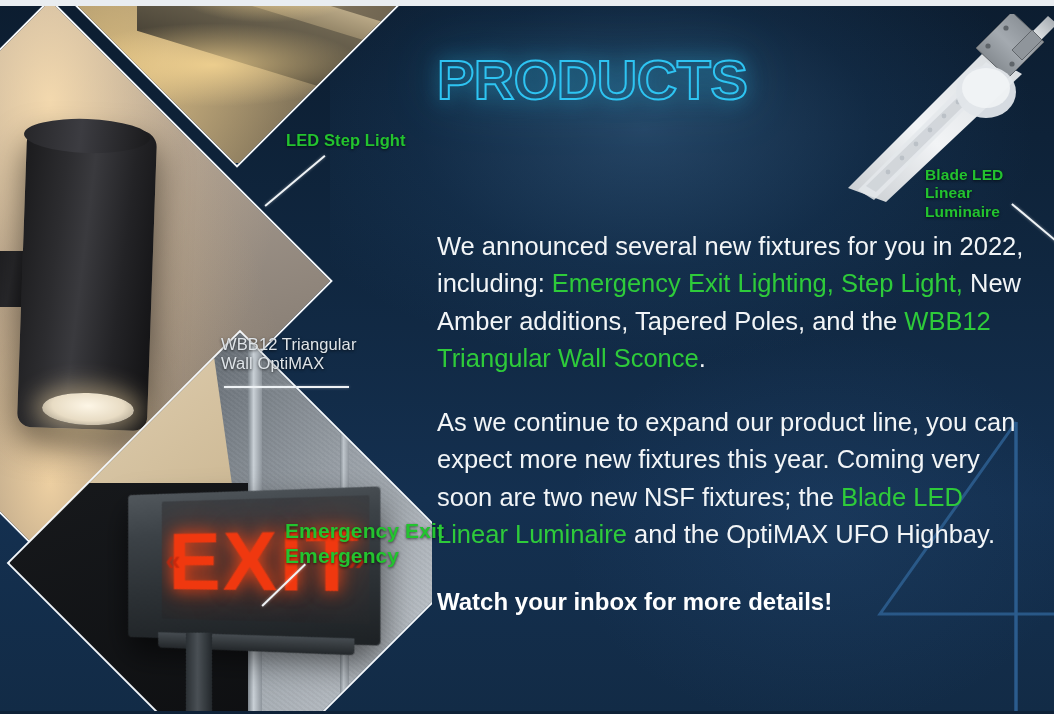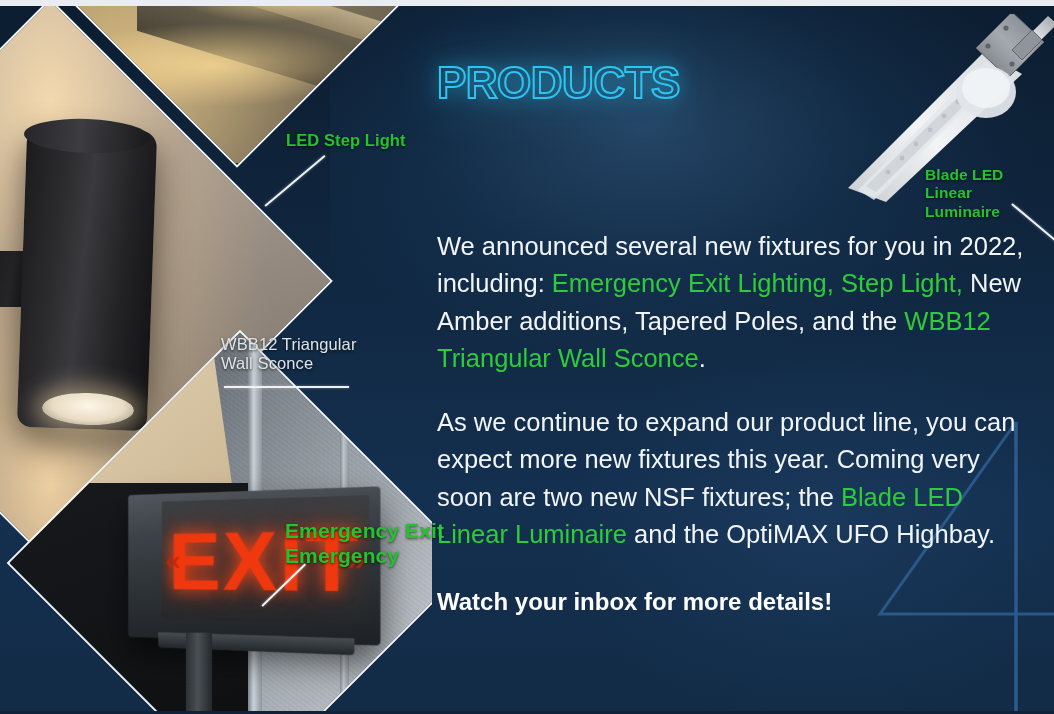--- a/index.html
+++ b/index.html
@@ -84,21 +84,21 @@
   .callout{position:absolute;font-weight:700;line-height:1.18;letter-spacing:.1px;}
   .callout.green{color:#23c32f;text-shadow:0 1px 3px rgba(0,0,0,.65);}
   .callout.white{color:#dfe4e8;text-shadow:0 1px 3px rgba(0,0,0,.7);font-weight:400;}
   .leader{position:absolute;background:#eef2f5;height:1.6px;transform-origin:left center;
     box-shadow:0 0 3px rgba(255,255,255,.4);}
 
   
   .headline{position:absolute;left:437px;top:48px;width:520px;}
   .h-line1{font-size:56px;font-weight:800;color:#ffffff;letter-spacing:-.5px;line-height:1.0;
     text-shadow:0 0 26px rgba(150,200,255,.55),0 0 54px rgba(110,170,230,.35);}
-  .h-line2{font-size:44px;font-weight:800;letter-spacing:-.5px;line-height:1.06;margin-top:12px;
+  .h-line2{font-size:56px;font-weight:800;letter-spacing:-.5px;line-height:1.06;margin-top:2px;
     color:transparent;-webkit-text-stroke:2px #2ec4f2;
     filter:drop-shadow(0 0 10px rgba(46,196,242,.75)) drop-shadow(0 0 26px rgba(46,196,242,.4));}
 
   .body{position:absolute;left:437px;top:228px;width:588px;
     color:#f2f5f7;font-size:25.5px;line-height:1.47;font-weight:400;}
   .body p{margin:0 0 26px 0;}
   .body .g{color:#2ecb3a;}
   .cta{position:absolute;left:437px;top:588px;width:560px;
     color:#ffffff;font-size:24px;font-weight:700;}
 </style>
@@ -216,21 +216,21 @@
     <path d="M176 36 L196 16 L206 26 L186 46 Z" fill="#8f959b" stroke="#61666b" stroke-width="1"></path>
   </svg>
 
   <div class="callout green" style="left:286px;top:131px;font-size:16.5px;">
     <div>LED Step Light</div>
   </div>
   <div class="leader" style="left:265px;top:205px;width:78px;transform:rotate(-40deg);"></div>
 
   <div class="callout white" style="left:221px;top:335px;font-size:16.5px;">
     <div>WBB12 Triangular</div>
-    <div>Wall Sconce</div>
+    <div>Wall OptiMAX</div>
   </div>
   <div class="leader" style="left:224px;top:386px;width:125px;"></div>
 
   <div class="callout green" style="left:285px;top:519px;font-size:21px;">
     <div>Emergency Exit</div>
     <div>Emergency</div>
   </div>
   <div class="leader" style="left:262px;top:605px;width:60px;transform:rotate(-44deg);"></div>
 
   <div class="callout green" style="left:925px;top:166px;font-size:15.5px;">

